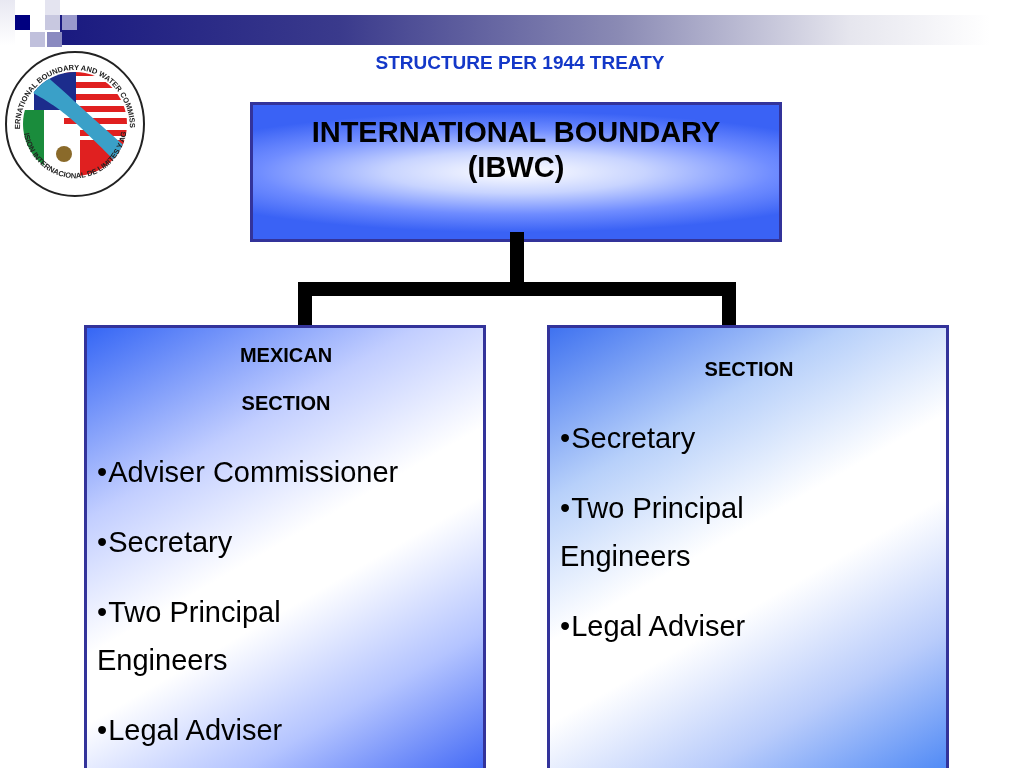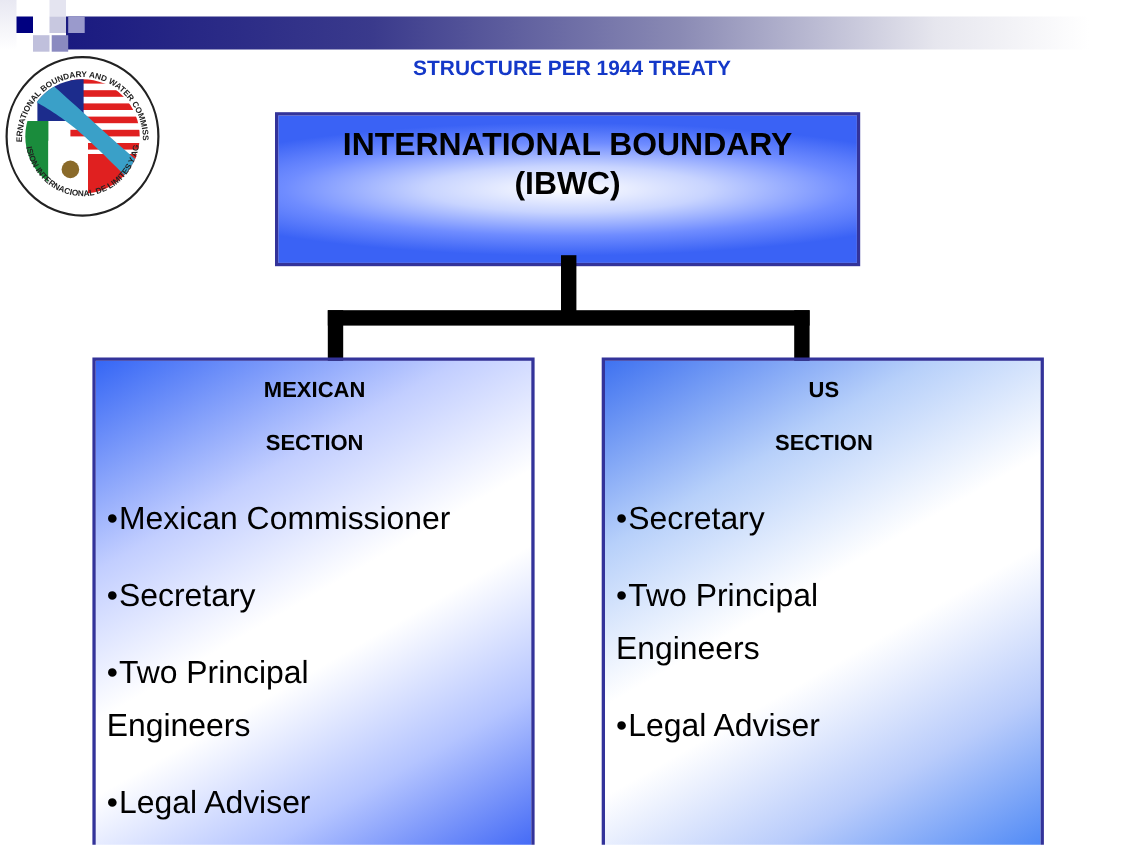--- a/index.html
+++ b/index.html
@@ -126,28 +126,27 @@
 
 <div class="connector c-vert"></div>
 <div class="connector c-horiz"></div>
 <div class="connector c-left"></div>
 <div class="connector c-right"></div>
 
 <div class="box section-box mx">
   <div class="sec-head l1">MEXICAN</div>
   <div class="sec-head l2">SECTION</div>
   <div class="items">
-    <div class="item"><span class="bullet">•</span><span>Mexican Commissioner</span></div>
+    <div class="item"><span class="bullet">•</span><span>Adviser Commissioner</span></div>
     <div class="item"><span class="bullet">•</span><span>Secretary</span></div>
     <div class="item"><span class="bullet">•</span><span>Two Principal</span><br><span>Engineers</span></div>
     <div class="item"><span class="bullet">•</span><span>Legal Adviser</span></div>
   </div>
 </div>
 
 <div class="box section-box us">
-  <div class="sec-head l1">US</div>
   <div class="sec-head l2">SECTION</div>
   <div class="items">
     <div class="item"><span class="bullet">•</span><span>Secretary</span></div>
     <div class="item"><span class="bullet">•</span><span>Two Principal</span><br><span>Engineers</span></div>
     <div class="item"><span class="bullet">•</span><span>Legal Adviser</span></div>
   </div>
 </div>
 
 </body></html>

